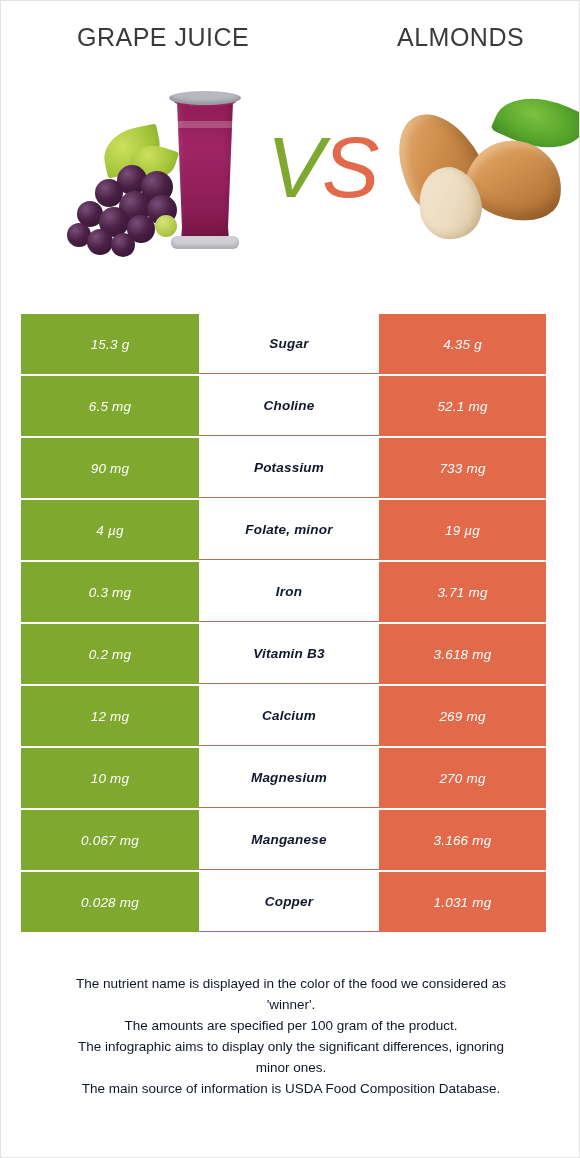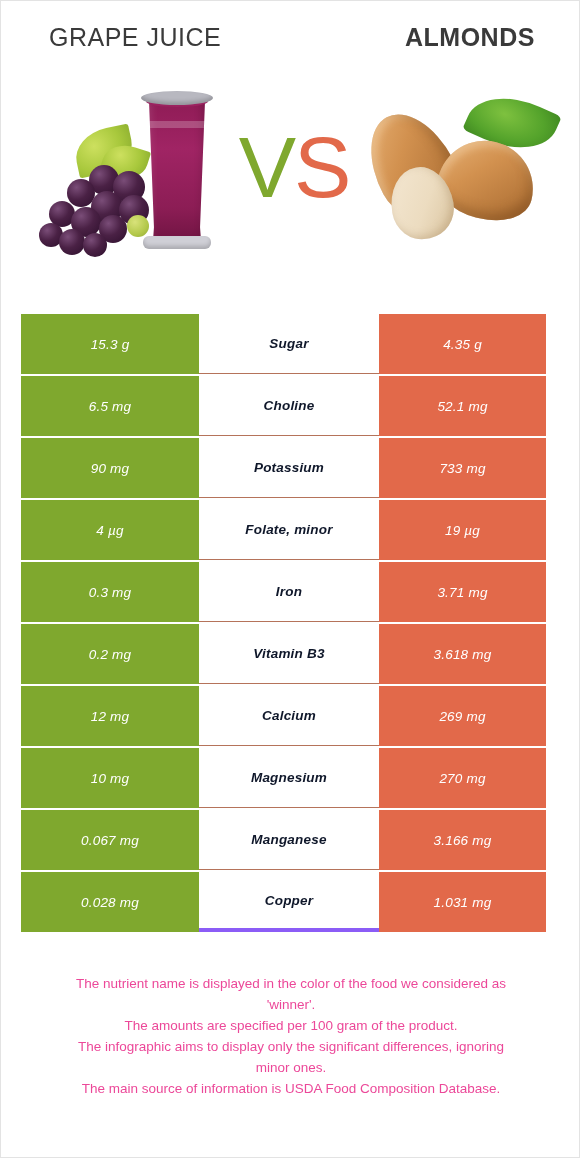--- a/index.html
+++ b/index.html
@@ -12,44 +12,46 @@
     -webkit-font-smoothing: antialiased;
   }
   #page {
     position: relative;
     width: 580px;
     height: 1158px;
     background: #ffffff;
     border: 1px solid #e3e3e3;
     box-sizing: border-box;
     overflow: hidden;
+    padding-left: 28px;
   }
 
   
   .header {
     position: relative;
     height: 72px;
   }
   .title {
     position: absolute;
     top: 22px;
     font-family: "Liberation Sans", sans-serif;
     font-size: 25px;
     font-weight: 300;
     letter-spacing: 0.5px;
     color: #3a3a3a;
     white-space: nowrap;
   }
   .title-left  { left: 48px; }
-  .title-right { left: 404px; font-weight: bold; }
+  .title-right { left: 368px; }
 
   
   .hero {
     position: relative;
     height: 222px;
+    font-style: italic;
   }
   .hero-left {
     position: absolute;
     left: 26px;
     top: 0px;
     width: 218px;
     height: 200px;
   }
   .hero-right {
     position: absolute;
@@ -100,37 +102,37 @@
     color: #ffffff;
   }
   .cell-mid {
     width: 180px;
     background: #ffffff;
     color: #0f172a;
     font-weight: bold;
     border-bottom: 1px solid #B5735A;
     box-sizing: border-box;
   }
-  .row:last-child .cell-mid { border-bottom: 4px solid #8b5cf6; }
+  .row:last-child .cell-mid { border-bottom: 1px solid #8b5cf6; }
   .cell-right {
     width: 167px;
     background: #E2694A;
     color: #ffffff;
   }
 
   
   .footnote {
     position: absolute;
     left: 40px;
     top: 972px;
     width: 500px;
     text-align: center;
     font-size: 13.5px;
     line-height: 21px;
-    color: #ec4899;
+    color: #0f172a;
   }
   .footnote p { margin: 0; }
 
   
   .glass-body {
     position: absolute;
     left: 118px;
     top: 24px;
     width: 64px;
     height: 148px;

